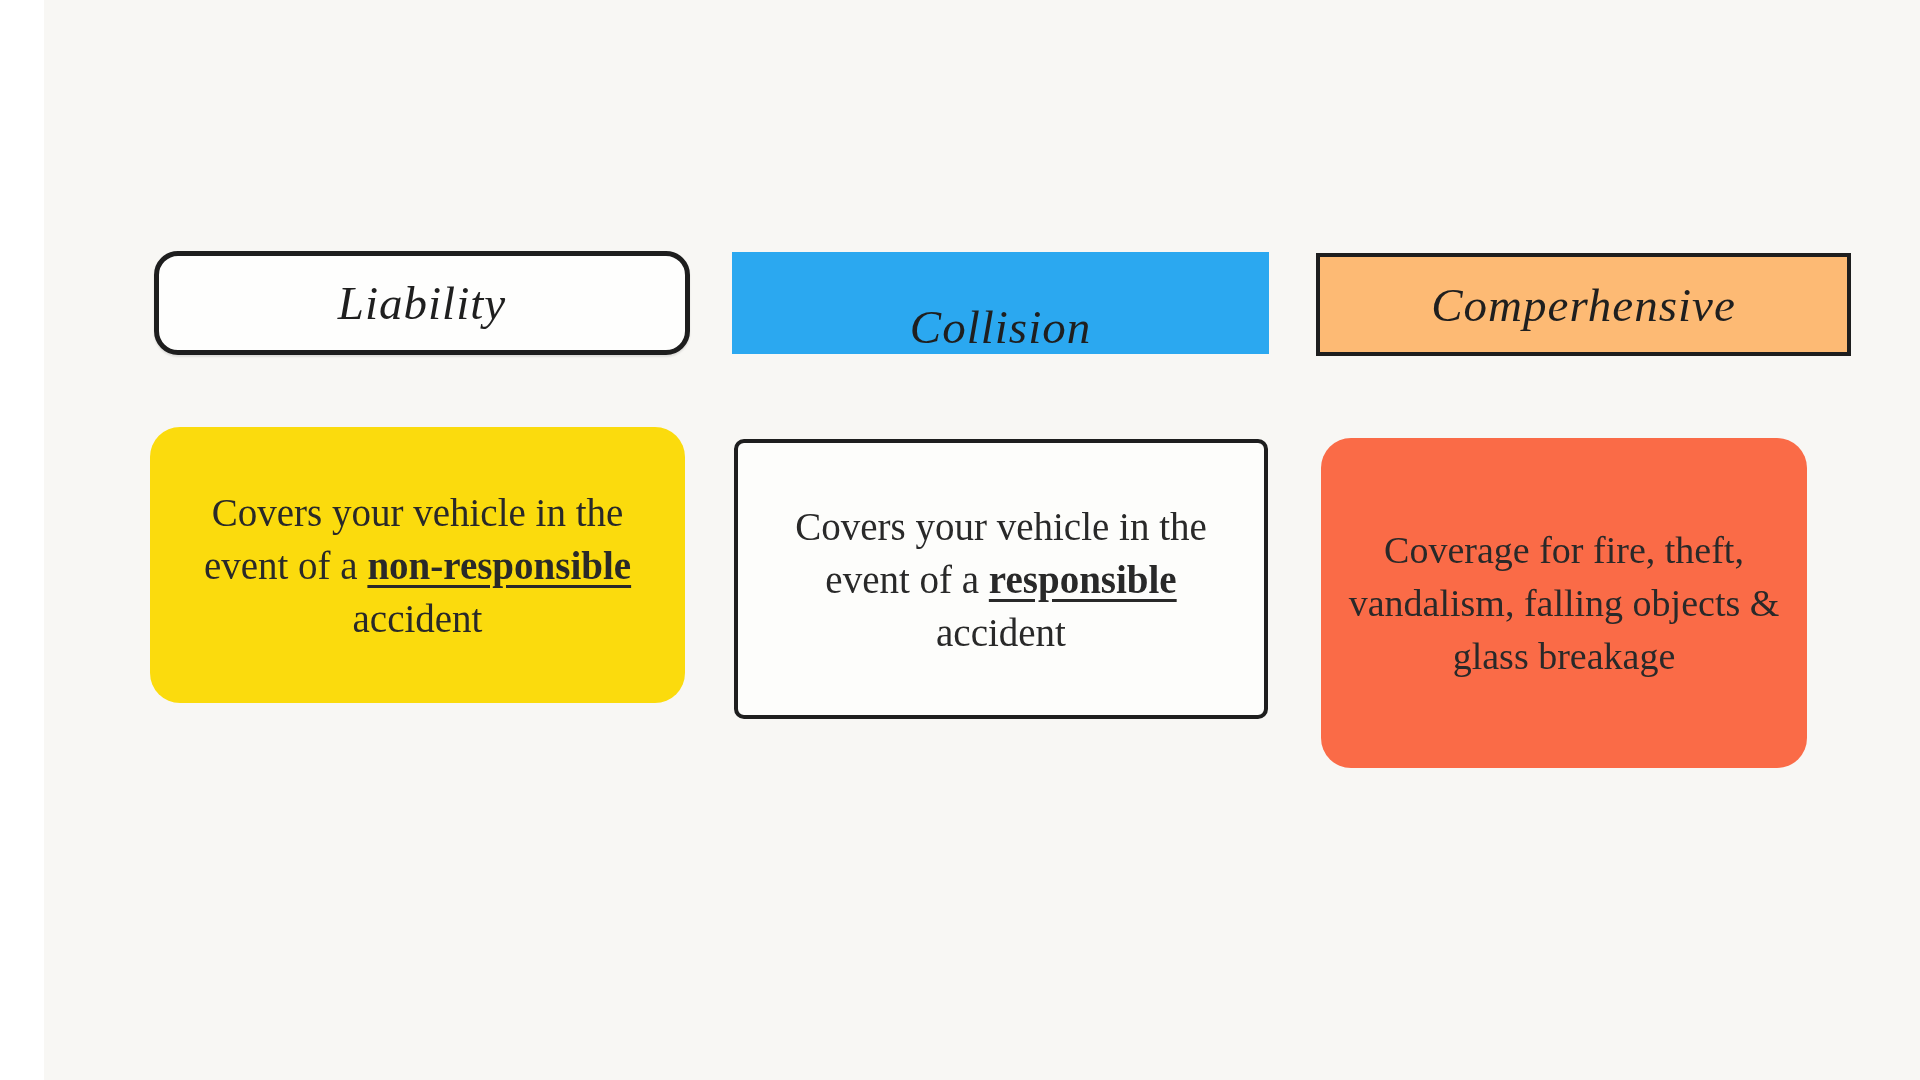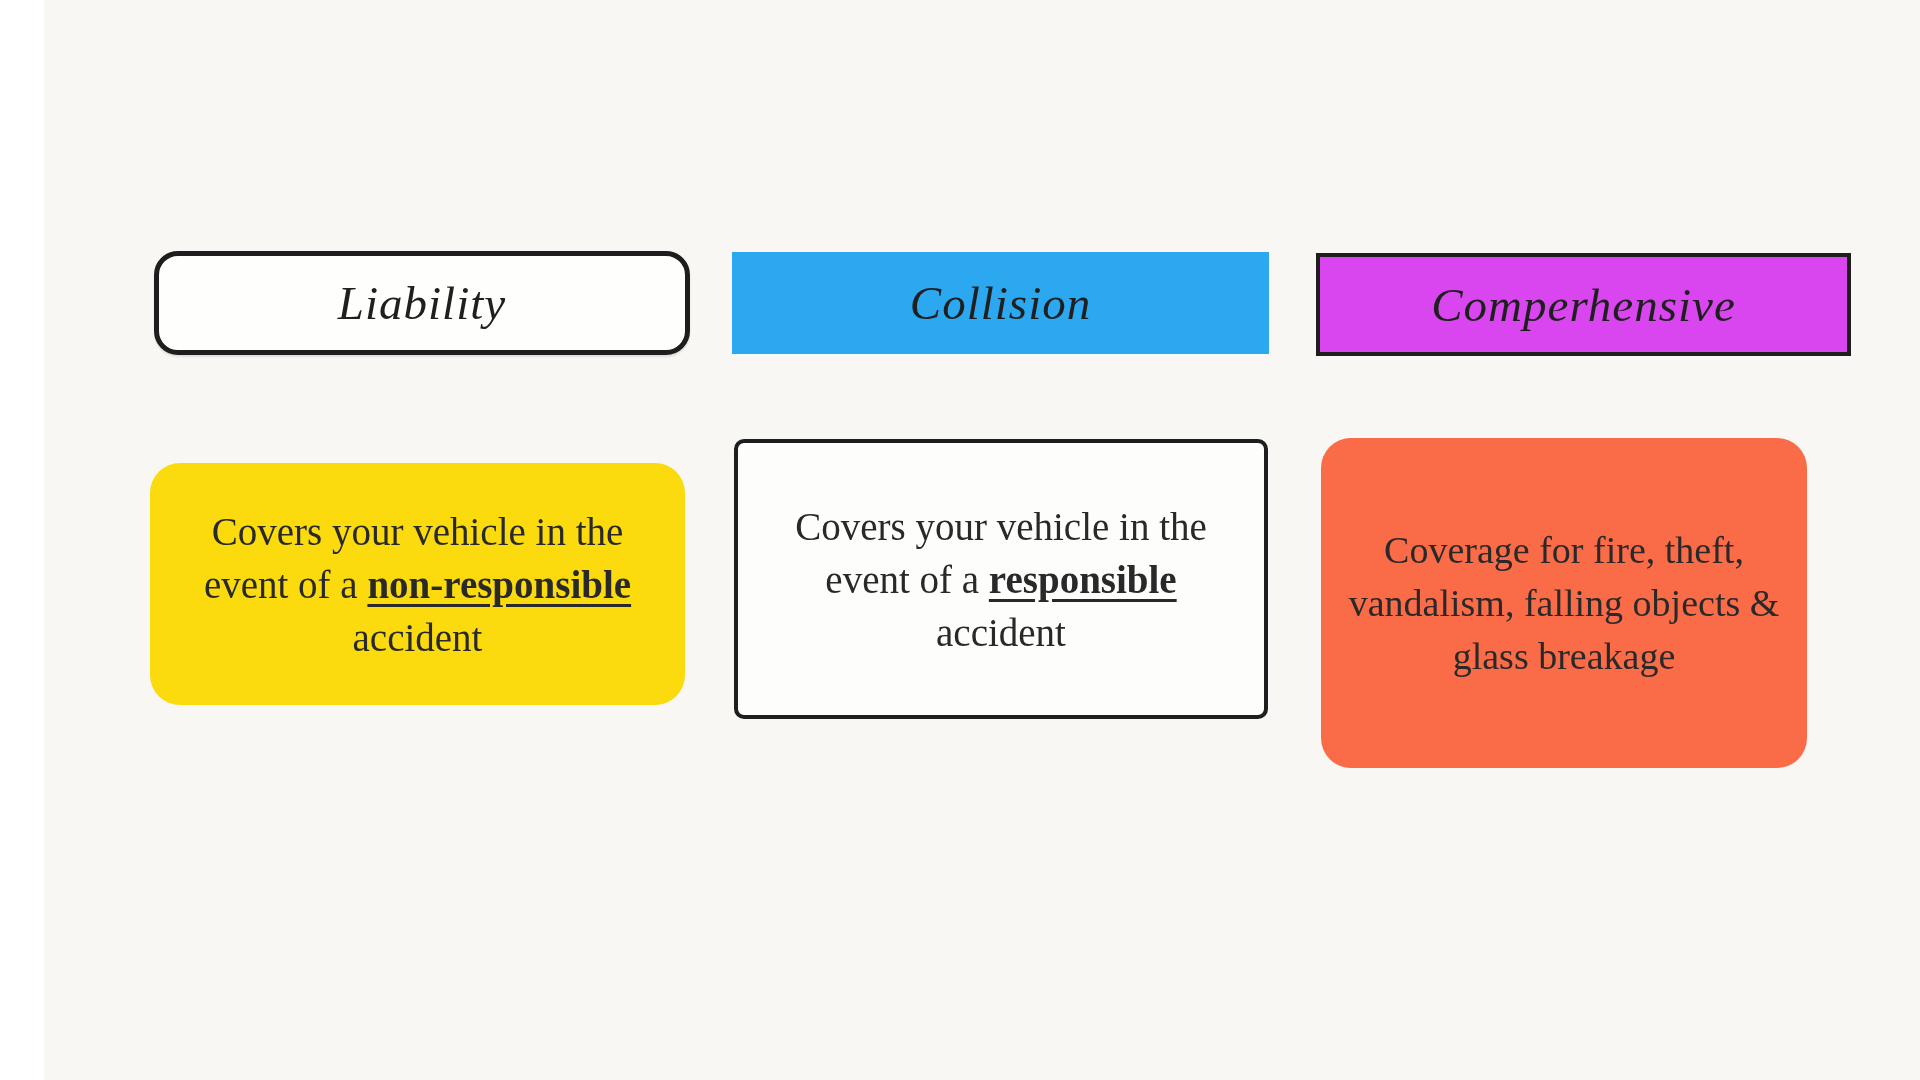--- a/index.html
+++ b/index.html
@@ -47,21 +47,21 @@
     display: flex;
     align-items: center;
     justify-content: center;
     box-sizing: border-box;
     text-align: center;
     font-size: 39px;
     line-height: 53px;
     color: #292929;
   }
   .card--liability {
-    left: 106px; top: 463px; width: 535px; height: 242px;
+    left: 106px; top: 427px; width: 535px; height: 276px;
     background: #FBDB0D;
     border-radius: 30px;
   }
   .card--collision {
     left: 690px; top: 439px; width: 534px; height: 280px;
     background: #FDFDFB;
     border: 4px solid #1E1E1E;
     border-radius: 10px;
   }
   .card--comprehensive {
@@ -86,25 +86,25 @@
 </style>
 </head>
 <body>
 
 <div class="canvas" style="background: rgb(248, 247, 244);">
 
   <div class="hdr hdr--liability" style="background-color: rgb(254, 254, 253); border-color: rgb(30, 30, 30);">
     <span>Liability</span>
   </div>
 
-  <div class="hdr hdr--collision" style="background-color: rgb(43, 168, 240);">
+  <div class="hdr hdr--collision" style="background-color: rgb(43, 168, 240); align-items: flex-end;">
     <span>Collision</span>
   </div>
 
-  <div class="hdr hdr--comprehensive" style="background-color: #d946ef; border-color: rgb(30, 30, 30);">
+  <div class="hdr hdr--comprehensive" style="background-color: #fdba74; border-color: rgb(30, 30, 30);">
     <span>Comperhensive</span>
   </div>
 
   <div class="card card--liability" style="background-color: rgb(251, 219, 13);">
     <p><span>Covers your vehicle in the event of a </span><span class="em">non-responsible</span><span> accident</span></p>
   </div>
 
   <div class="card card--collision" style="background-color: rgb(253, 253, 251); border-color: rgb(30, 30, 30);">
     <p><span>Covers your vehicle in the event of a </span><span class="em">responsible</span><span> accident</span></p>
   </div>

